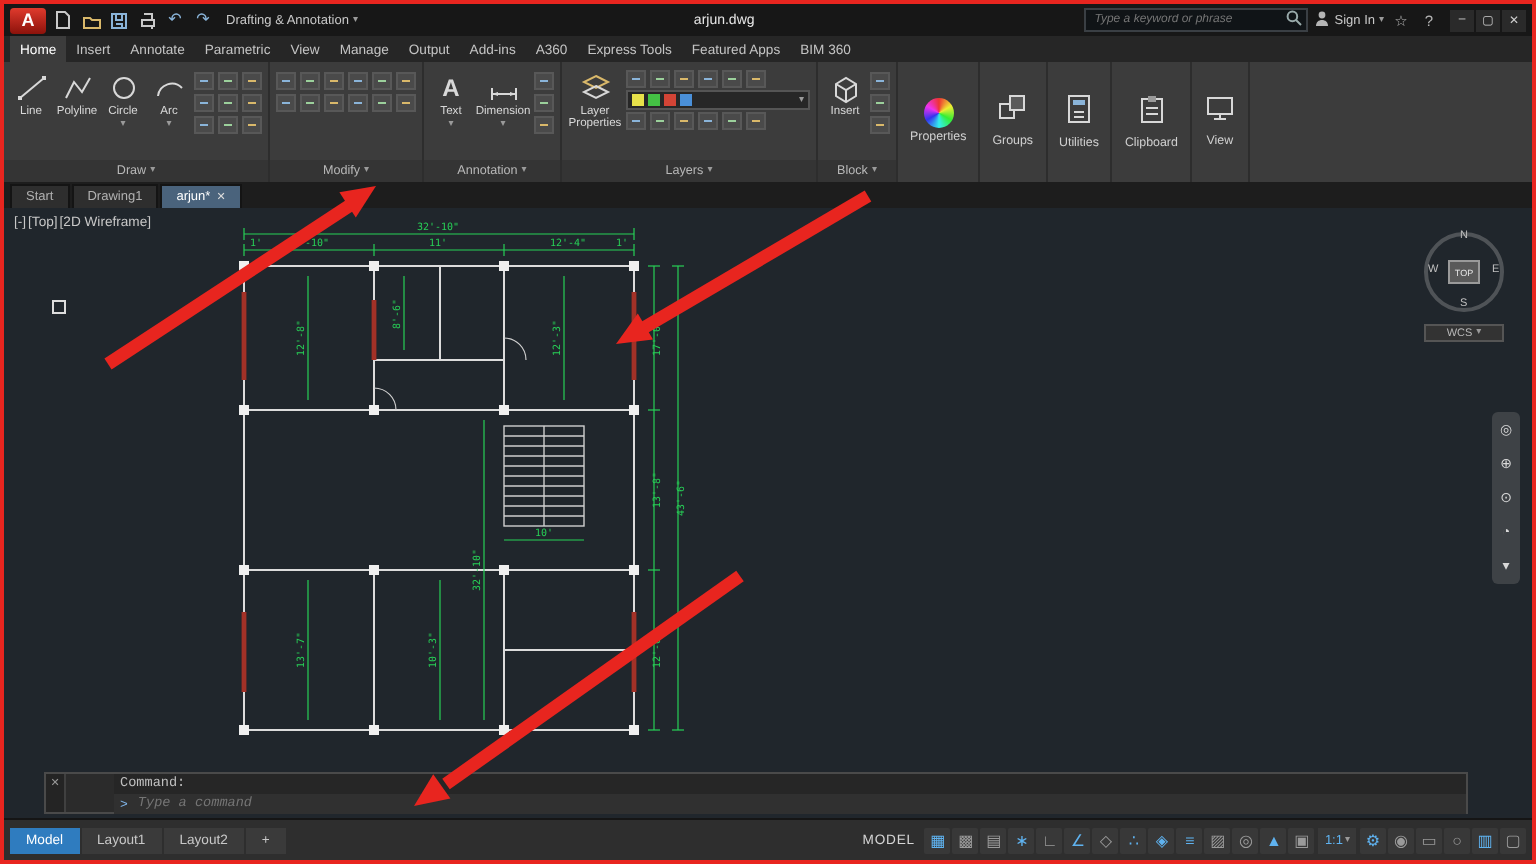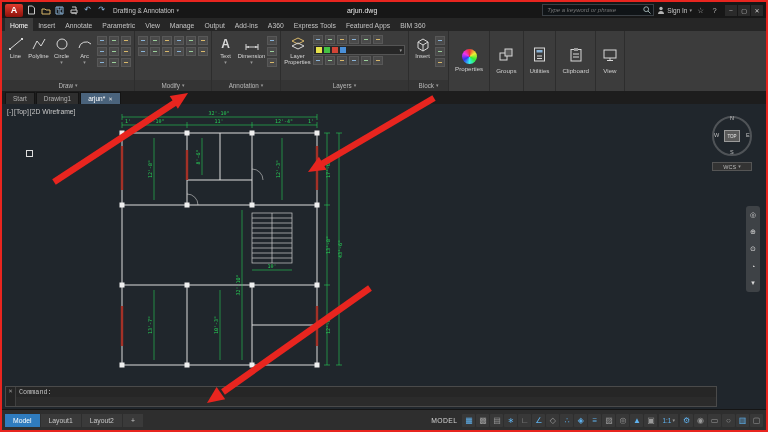--- a/index.html
+++ b/index.html
@@ -77,22 +77,22 @@
   .vcl{position:absolute;font-size:5.5px;color:#c0c0c0;}
   .vc-n{left:18px;top:-1px;} .vc-s{left:18px;top:33px;} .vc-w{left:2px;top:16px;} .vc-e{left:34px;top:16px;}
   .vc-center{position:absolute;left:12px;top:14px;width:16px;height:12px;background:#5a5a5a;border:1px solid #9a9a9a;
     color:#e8e8e8;font-size:4.5px;display:flex;align-items:center;justify-content:center;box-sizing:border-box;}
   .wcs{position:absolute;right:14px;top:58px;width:40px;height:9px;background:#333;border:1px solid #555;
     color:#b8b8b8;font-size:5.5px;display:flex;align-items:center;justify-content:center;gap:2px;box-sizing:border-box;}
   .navbar{position:absolute;right:6px;top:102px;width:14px;height:86px;background:rgba(120,120,120,0.35);
     border-radius:3px;display:flex;flex-direction:column;align-items:center;justify-content:space-around;
     color:#d8d8d8;font-size:7px;}
   
-  .cmdwin{position:absolute;top:384px;left:3px;width:712px;height:21px;display:flex;border:1px solid #4a4a4a;
-    background:#2b2b2b;box-sizing:border-box;}
+  .cmdwin{position:absolute;top:384px;left:20px;width:712px;height:21px;display:flex;border:1px solid #4a4a4a;
+    background:#2b2b2b;box-sizing:border-box;gap:24px;}
   .cmdclose{width:9px;background:#242424;border-right:1px solid #404040;display:flex;justify-content:center;
     padding-top:1px;font-size:5.5px;color:#999;}
   .cmdmain{flex:1;display:flex;flex-direction:column;min-width:0;}
   .cmdhist{height:10px;font-size:6.8px;color:#c0c0c0;padding:1px 3px;box-sizing:border-box;background:#262626;
     font-family:"Liberation Mono",monospace;}
   .cmdrow{flex:1;display:flex;align-items:center;background:#303030;padding:0 3px;gap:3px;}
   .cprompt{font-size:6.5px;color:#7fb2e5;font-family:"Liberation Mono",monospace;}
   .cmdinput{flex:1;background:transparent;border:none;outline:none;font-size:6.8px;color:#9a9a9a;
     font-style:italic;font-family:"Liberation Mono",monospace;min-width:0;}
   
@@ -555,20 +555,24 @@
         <span>▾</span>
       </div>
   </div>
 
   <div class="cmdwin">
     <div class="cmdclose">
       <span>✕</span>
     </div>
     <div class="cmdmain">
       <div class="cmdhist">Command:</div>
+      <div class="cmdrow">
+        <span class="cprompt">&gt;</span>
+        <input class="cmdinput" placeholder="Type a command" style="">
+      </div>
     </div>
   </div>
 
   <div class="statusbar">
     <div class="ltabs" id="layout-tabs">
         <span class="ltab active">Model</span>
         <span class="ltab">Layout1</span>
         <span class="ltab">Layout2</span>
         <span class="ltab">+</span>
       </div>

